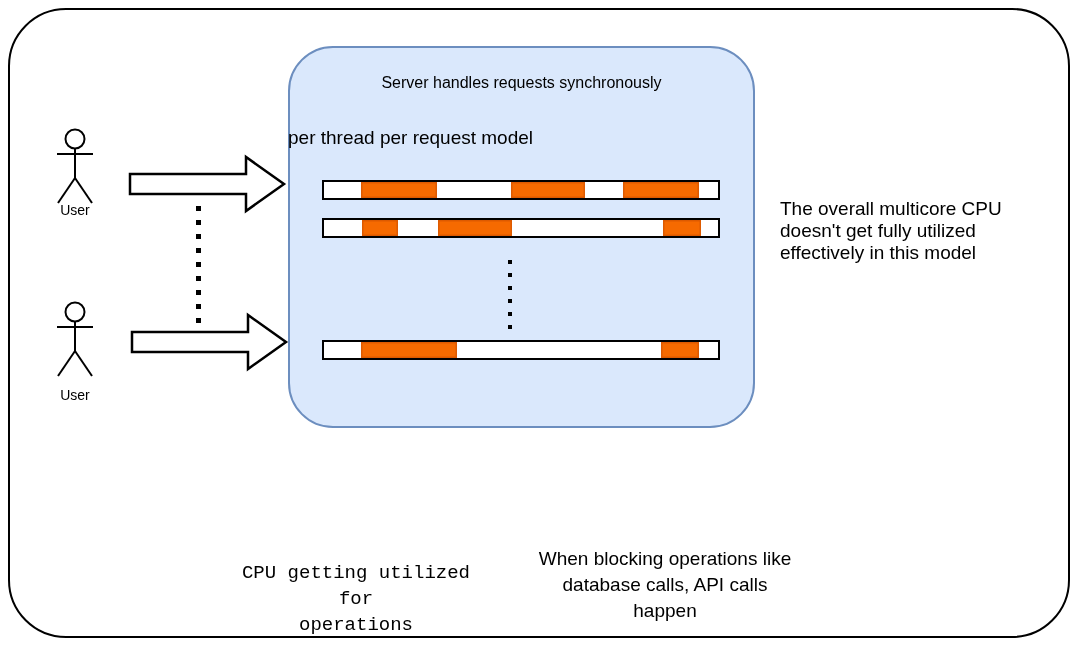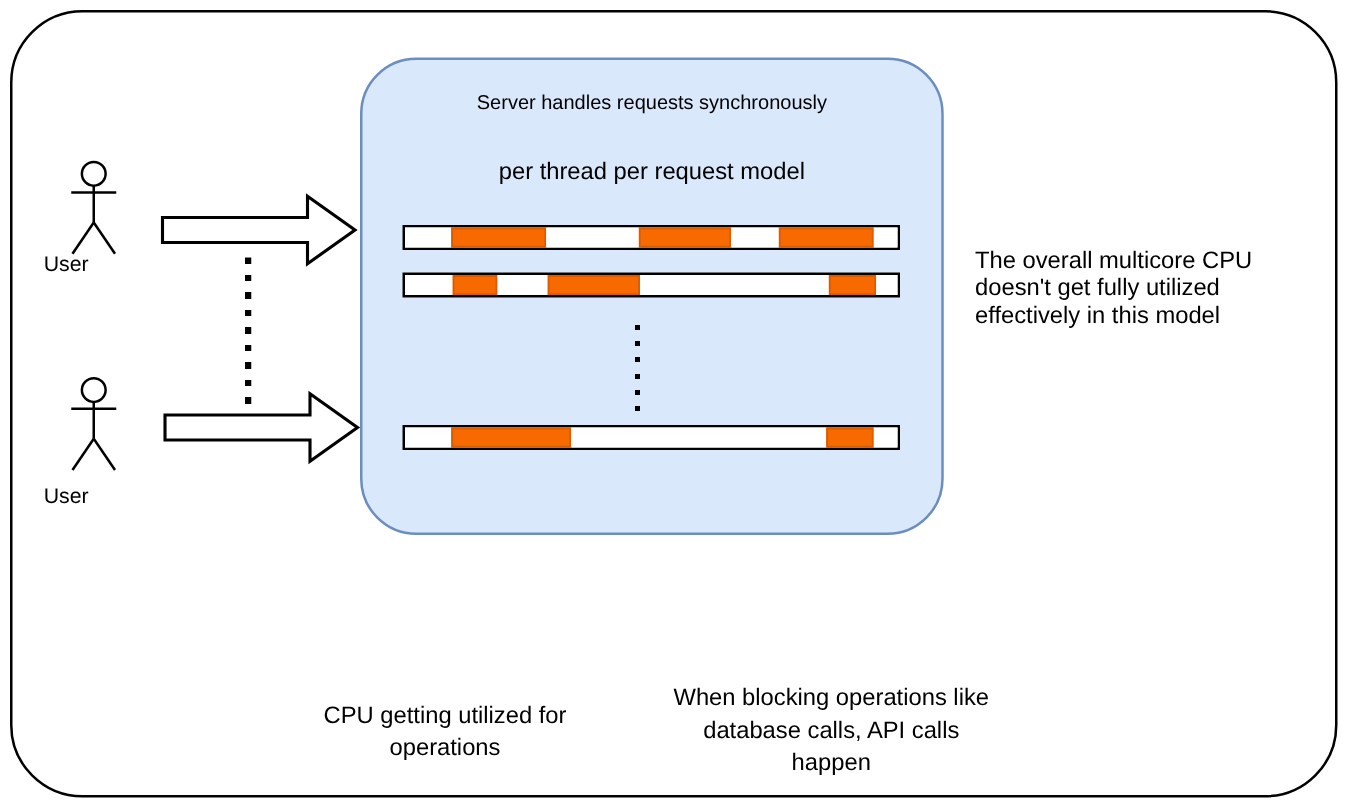--- a/index.html
+++ b/index.html
@@ -37,21 +37,21 @@
 
   .server-title {
     left: 288px; top: 74px;
     width: 467px;
     text-align: center;
     font-size: 16px;
   }
   .server-subtitle {
     left: 288px; top: 127px;
     width: 467px;
-    text-align: center;
+    text-align: left;
     font-size: 19px;
   }
 
   .thread-bar {
     left: 322px;
     width: 398px; height: 20px;
     box-sizing: border-box;
     border: 2px solid #000000;
     background: #ffffff;
     display: flex;
@@ -82,22 +82,22 @@
       #000000 0px, #000000 4px,
       transparent 4px, transparent 13px
     );
   }
 
   .user-figure { width: 46px; height: 80px; }
   .user-1-figure { left: 52px; top: 126px; }
   .user-2-figure { left: 52px; top: 299px; }
   .user-label {
     width: 80px;
-    text-align: left;
-    font-size: 17px;
+    text-align: center;
+    font-size: 14px;
   }
   .user-1-label { left: 35px; top: 202px; }
   .user-2-label { left: 35px; top: 387px; }
 
   .request-arrow { width: 160px; height: 60px; }
   .arrow-1 { left: 128px; top: 154px; }
   .arrow-2 { left: 130px; top: 312px; }
 
   .right-note {
     left: 780px; top: 198px;
@@ -130,21 +130,21 @@
     text-align: center;
     line-height: 28px;
   }
 
   .caption {
     text-align: center;
     font-size: 19px;
     line-height: 26px;
     white-space: pre-line;
   }
-  .caption-cpu  { left: 238px; top: 560px; width: 236px; }
+  .caption-cpu  { left: 238px; top: 560px; width: 236px; font-family: Liberation Mono, monospace; }
   .caption-idle { left: 498px; top: 546px; width: 334px; }
 </style>
 </head>
 <body>
 
 <div class="canvas">
 
   <div class="abs outer-frame"></div>
 
   <svg class="abs user-figure user-1-figure" viewBox="0 0 46 80" xmlns="http://www.w3.org/2000/svg">

